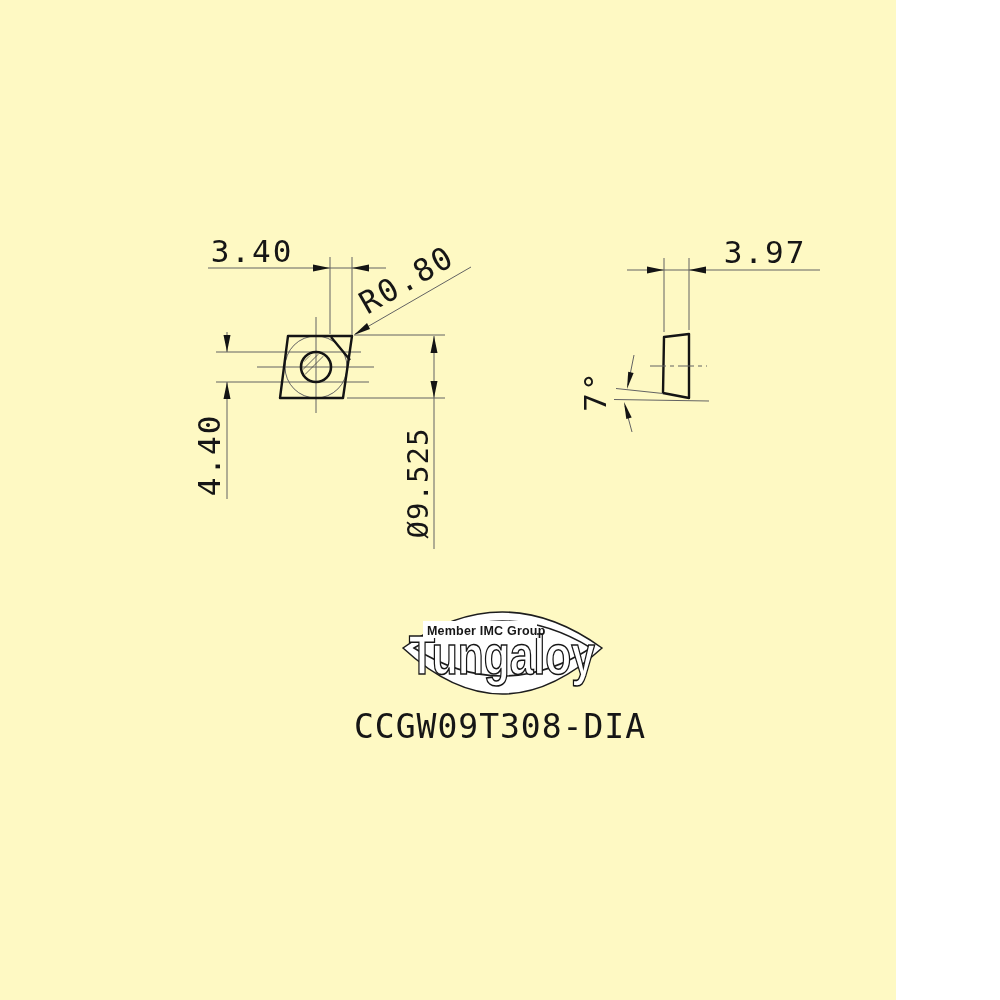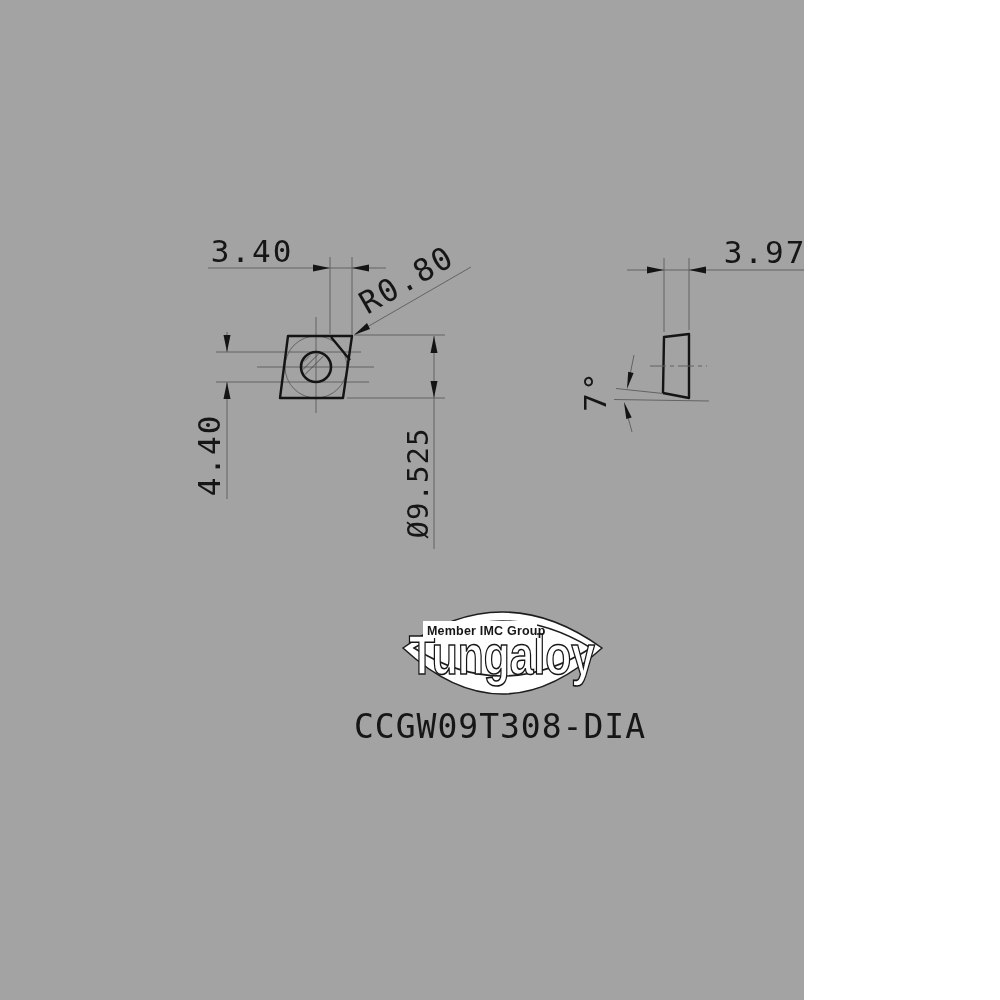--- a/index.html
+++ b/index.html
@@ -1,16 +1,16 @@
 <!DOCTYPE html>
 <html><head>
 <meta charset="utf-8">
 <style>
   html,body{margin:0;padding:0;background:#ffffff;}
-  .page{width:804px;height:1000px;position:relative;background:#a3a3a3;overflow:hidden;}
+  .page{width:896px;height:1000px;position:relative;background:#fef9c3;overflow:hidden;}
   svg{position:absolute;top:0;left:0;}
   text{font-family:"DejaVu Sans Mono","Liberation Mono",monospace;fill:#161616;}
   .dim{font-size:31px;letter-spacing:2px;}
   .dim-sm{font-size:29px;letter-spacing:1px;}
   .part{font-size:33px;letter-spacing:1px;}
   .brand{font-family:"Liberation Sans","DejaVu Sans",sans-serif;font-weight:bold;font-size:56px;fill:#ffffff;stroke:#161616;stroke-width:1.6;}
   .member{font-family:"Liberation Sans","DejaVu Sans",sans-serif;font-weight:bold;font-size:12.5px;fill:#161616;letter-spacing:0.2px;}
   .thin{stroke:#636363;stroke-width:1;fill:none;}
   .thick{stroke:#141414;stroke-width:2.4;fill:none;stroke-linejoin:round;}
   .arrow{fill:#141414;stroke:none;}

